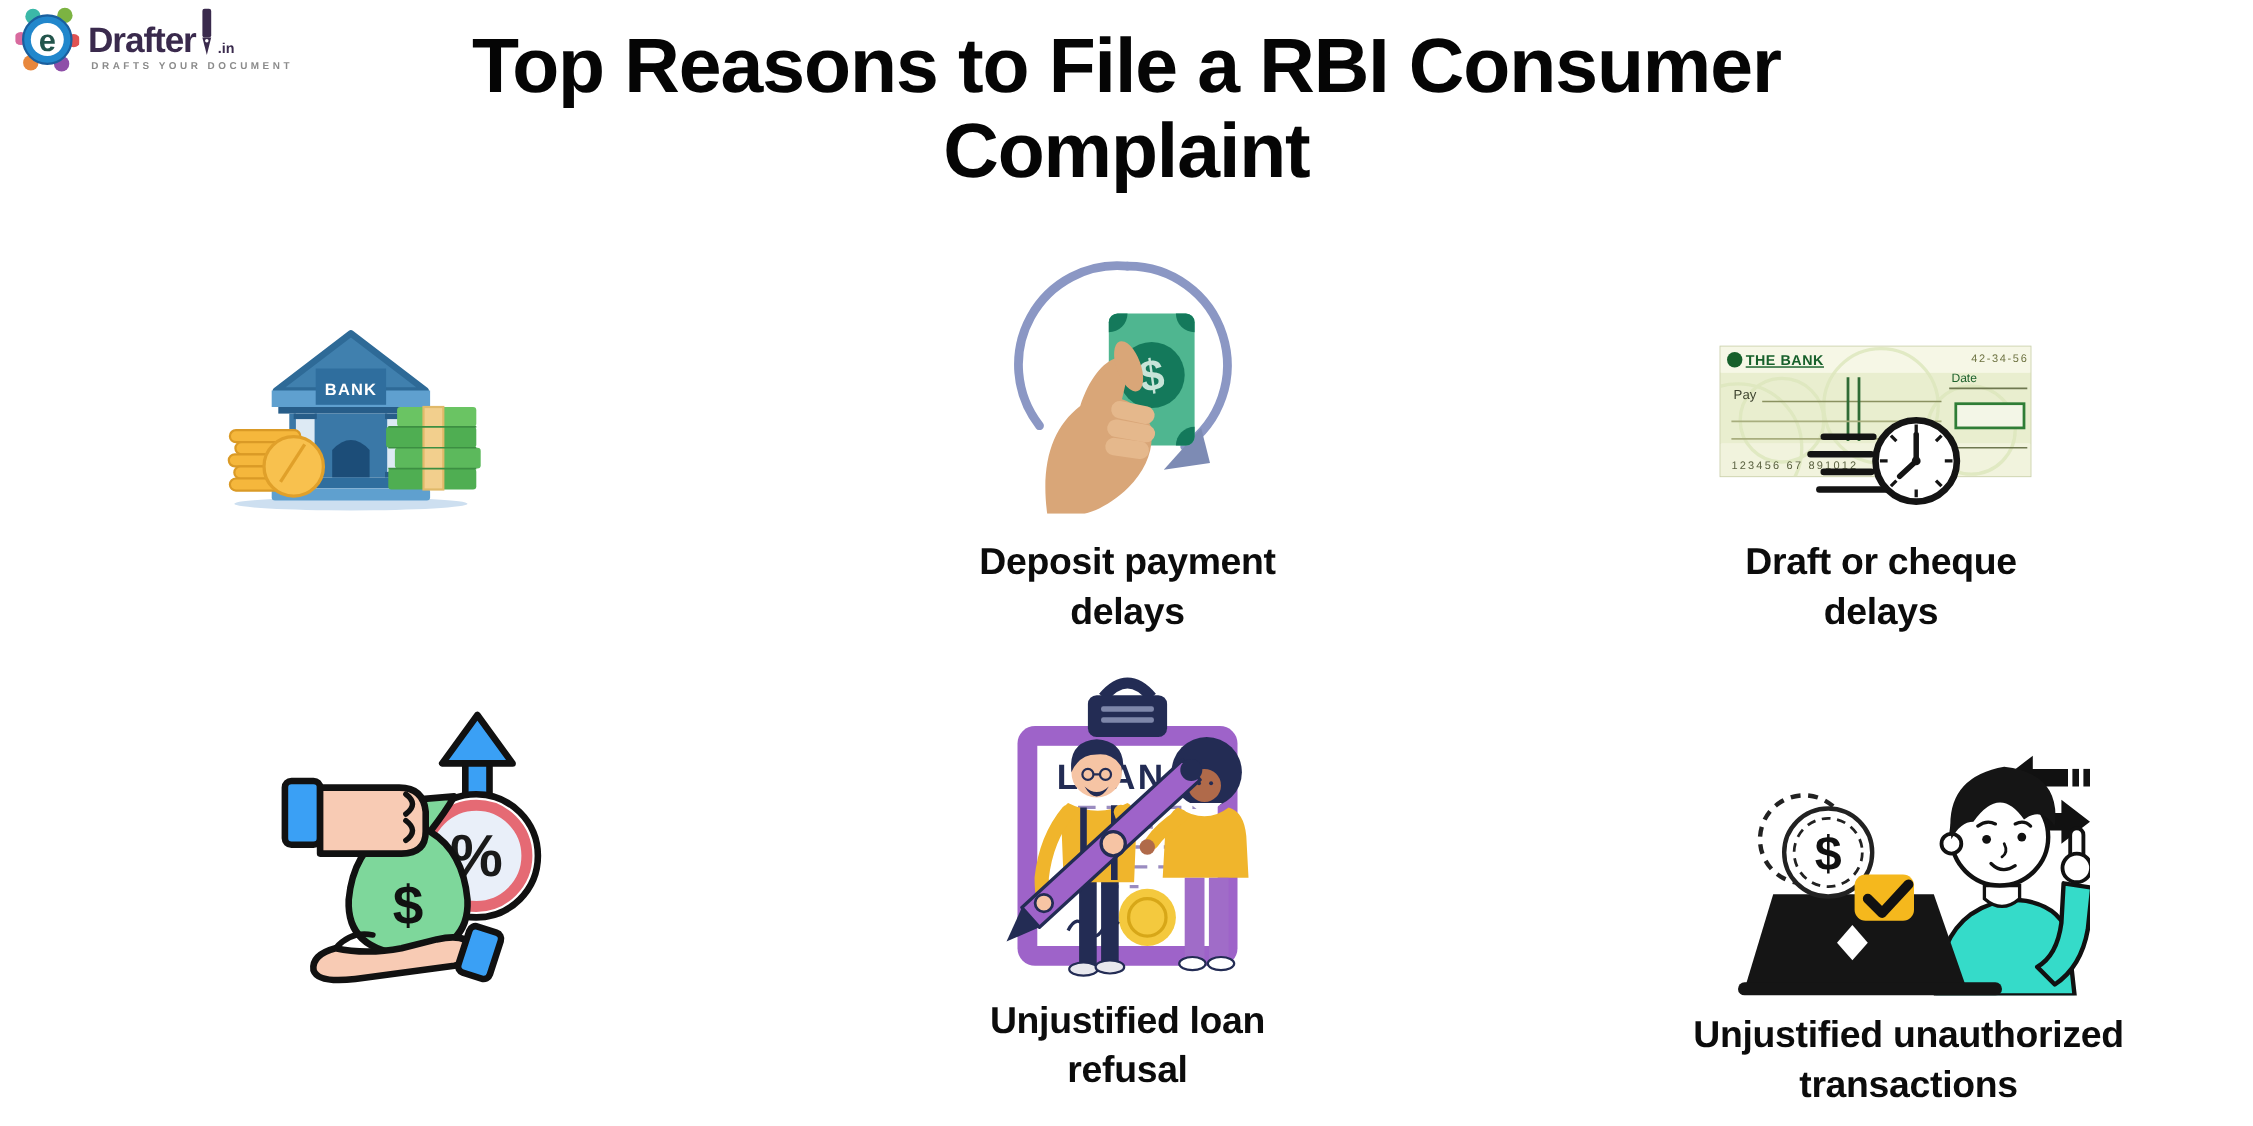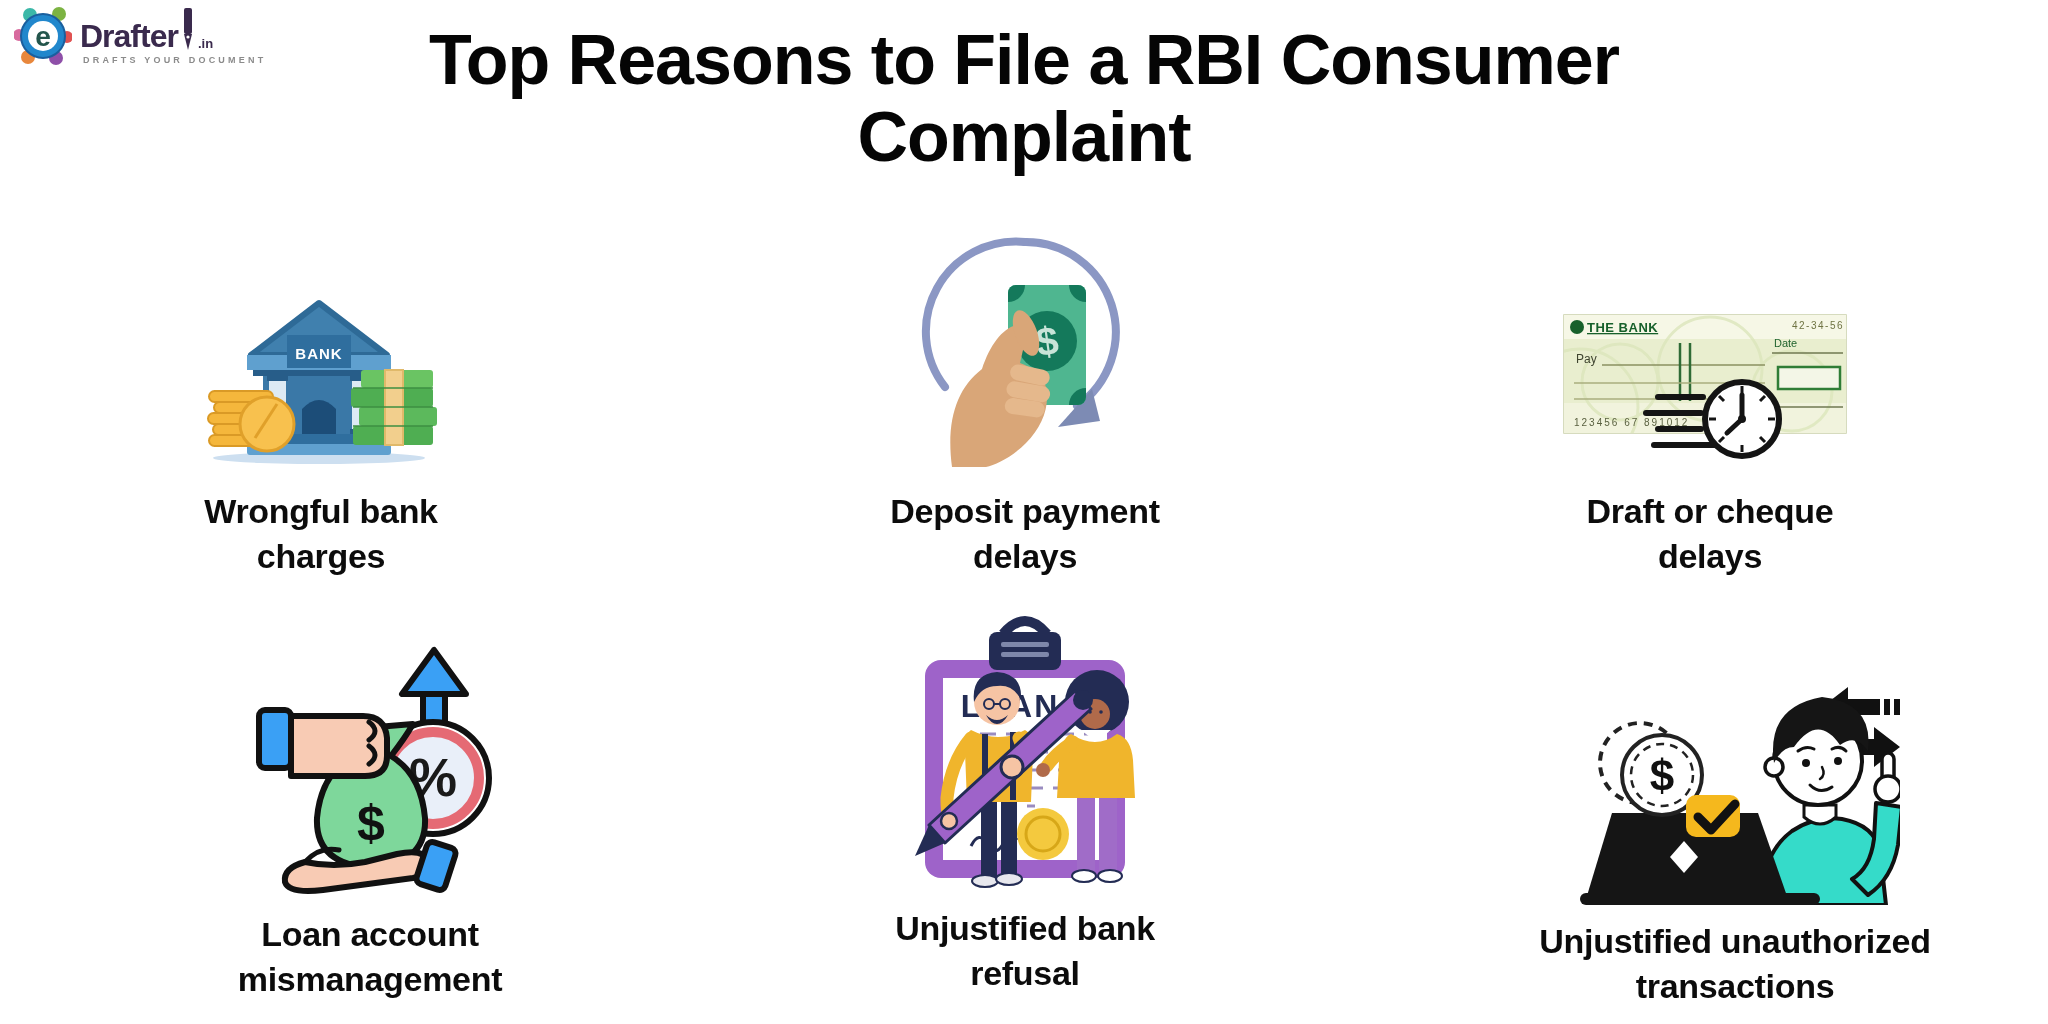--- a/index.html
+++ b/index.html
@@ -104,21 +104,20 @@
         <rect x="8" y="94" width="64" height="11" rx="5.5" fill="#f5b73c" stroke="#da9a26" stroke-width="2"></rect>
         <rect x="13" y="105" width="64" height="11" rx="5.5" fill="#f5b73c" stroke="#da9a26" stroke-width="2"></rect>
         <rect x="7" y="116" width="64" height="11" rx="5.5" fill="#f5b73c" stroke="#da9a26" stroke-width="2"></rect>
         <rect x="12" y="127" width="64" height="11" rx="5.5" fill="#f5b73c" stroke="#da9a26" stroke-width="2"></rect>
         <rect x="8" y="138" width="64" height="11" rx="5.5" fill="#f5b73c" stroke="#da9a26" stroke-width="2"></rect>
         <circle cx="66" cy="127" r="27" fill="#f8c14e" stroke="#e0a02a" stroke-width="3"></circle>
         <line x1="54" y1="141" x2="76" y2="107" stroke="#e0a02a" stroke-width="3"></line>
       </g>
     </svg>
   </div>
-  <div class="label">Wrongful bank charges</div>
 </div>
 
 <div id="c2" class="cell r1">
   <div class="iconbox">
     <svg width="250" height="250" viewBox="0 0 250 250">
 
       <path d="M125,25 A90,90 0 0 1 177,189" fill="none" stroke="#8b97c4" stroke-width="8" stroke-linecap="round"></path>
       <path d="M125,25 A90,90 0 0 0 45,170" fill="none" stroke="#8b97c4" stroke-width="8" stroke-linecap="round"></path>
       <line x1="62" y1="189" x2="67" y2="195" stroke="#8b97c4" stroke-width="9" stroke-linecap="round"></line>
       <polygon points="158,210 192,172 200,204" fill="#7d8bb4"></polygon>
@@ -224,21 +223,20 @@
       <path d="M46,78 L118,78 Q140,78 142,100 L142,118 Q142,138 120,138 L46,138 Z" fill="#f8cbb4" stroke="#111111" stroke-width="6" stroke-linejoin="round"></path>
       <path d="M124,84 q12,9 0,18" fill="none" stroke="#111111" stroke-width="5" stroke-linecap="round"></path>
       <path d="M124,108 q12,9 0,18" fill="none" stroke="#111111" stroke-width="5" stroke-linecap="round"></path>
       <text x="126" y="202" text-anchor="middle" font-size="50" font-weight="bold" fill="#111111">$</text>
 
       <path d="M60,224 Q38,230 40,244 Q44,256 78,252 L168,240 Q186,236 184,224 Q180,210 152,216 L120,224 Q88,230 60,224 Z" fill="#f8cbb4" stroke="#111111" stroke-width="6" stroke-linejoin="round"></path>
       <path d="M60,224 Q74,208 94,212" fill="none" stroke="#111111" stroke-width="5" stroke-linecap="round"></path>
       <rect x="176" y="206" width="30" height="44" rx="6" transform="rotate(18 191 228)" fill="#3aa0f5" stroke="#111111" stroke-width="6"></rect>
     </svg>
   </div>
-  <div class="label">Loan account mismanagement</div>
 </div>
 
 <div id="c5" class="cell r2">
   <div class="iconbox">
     <svg width="280" height="290" viewBox="0 0 280 290">
 
       <rect x="40" y="58" width="200" height="218" rx="16" fill="#9e63c9"></rect>
       <rect x="58" y="76" width="164" height="182" fill="#ffffff"></rect>
       <path d="M118,32 Q140,6 162,32" fill="none" stroke="#232c54" stroke-width="10"></path>
       <rect x="104" y="30" width="72" height="38" rx="8" fill="#232c54"></rect>
@@ -292,21 +290,21 @@
 
       <g>
         <polygon points="44,223 190,89 206,107 60,241" fill="#9e63c9" stroke="#232c54" stroke-width="3" stroke-linejoin="round"></polygon>
         <polygon points="30,254 44,223 60,241" fill="#232c54"></polygon>
         <circle cx="198" cy="98" r="10" fill="#232c54"></circle>
         <circle cx="127" cy="165" r="11" fill="#f6c4a4" stroke="#232c54" stroke-width="3"></circle>
         <circle cx="64" cy="219" r="8" fill="#f6c4a4" stroke="#232c54" stroke-width="2.5"></circle>
       </g>
     </svg>
   </div>
-  <div class="label">Unjustified bank refusal</div>
+  <div class="label">Unjustified loan refusal</div>
 </div>
 
 <div id="c6" class="cell r2">
   <div class="iconbox">
     <svg width="330" height="250" viewBox="0 0 330 250">
 
       <g fill="#111111">
         <polygon points="252,52 278,32 278,44 310,44 310,60 278,60 278,72"></polygon>
         <rect x="314" y="44" width="6" height="16"></rect>
         <rect x="324" y="44" width="6" height="16"></rect>

